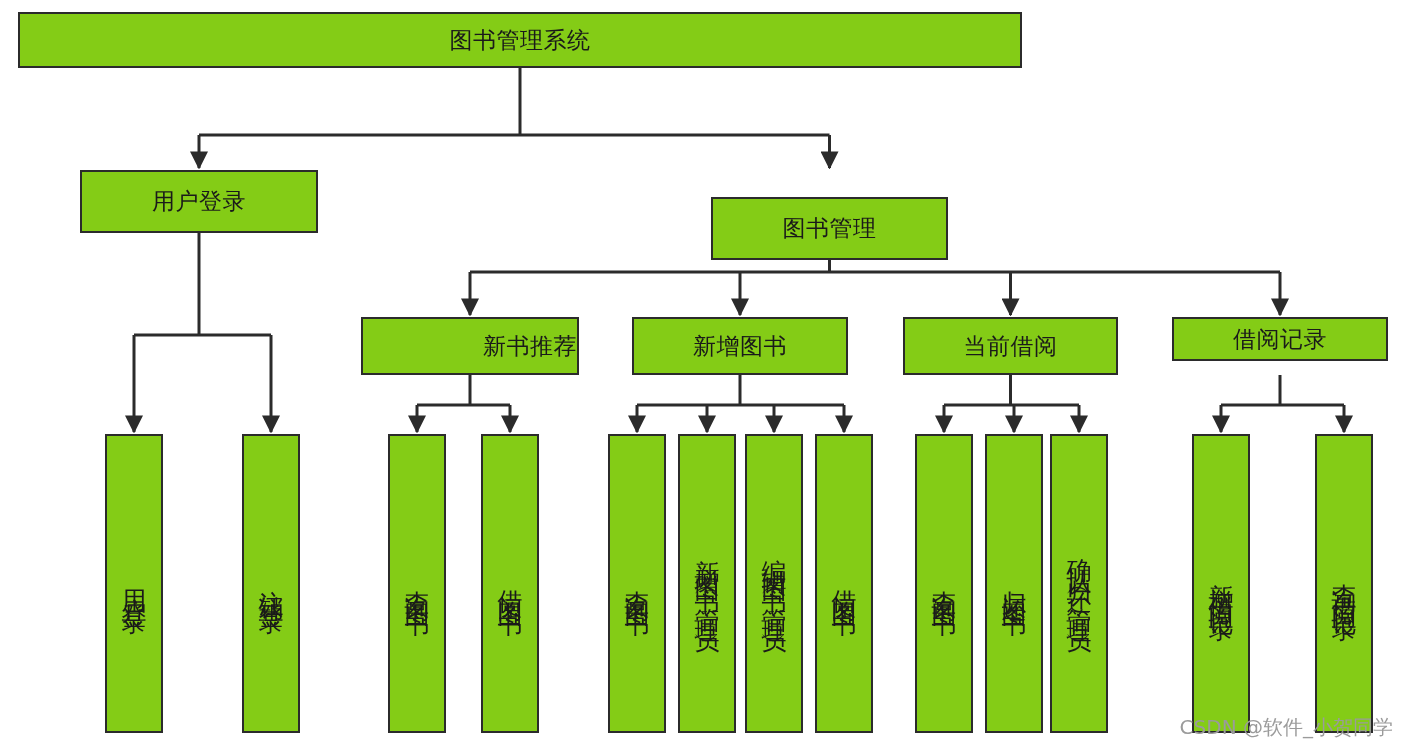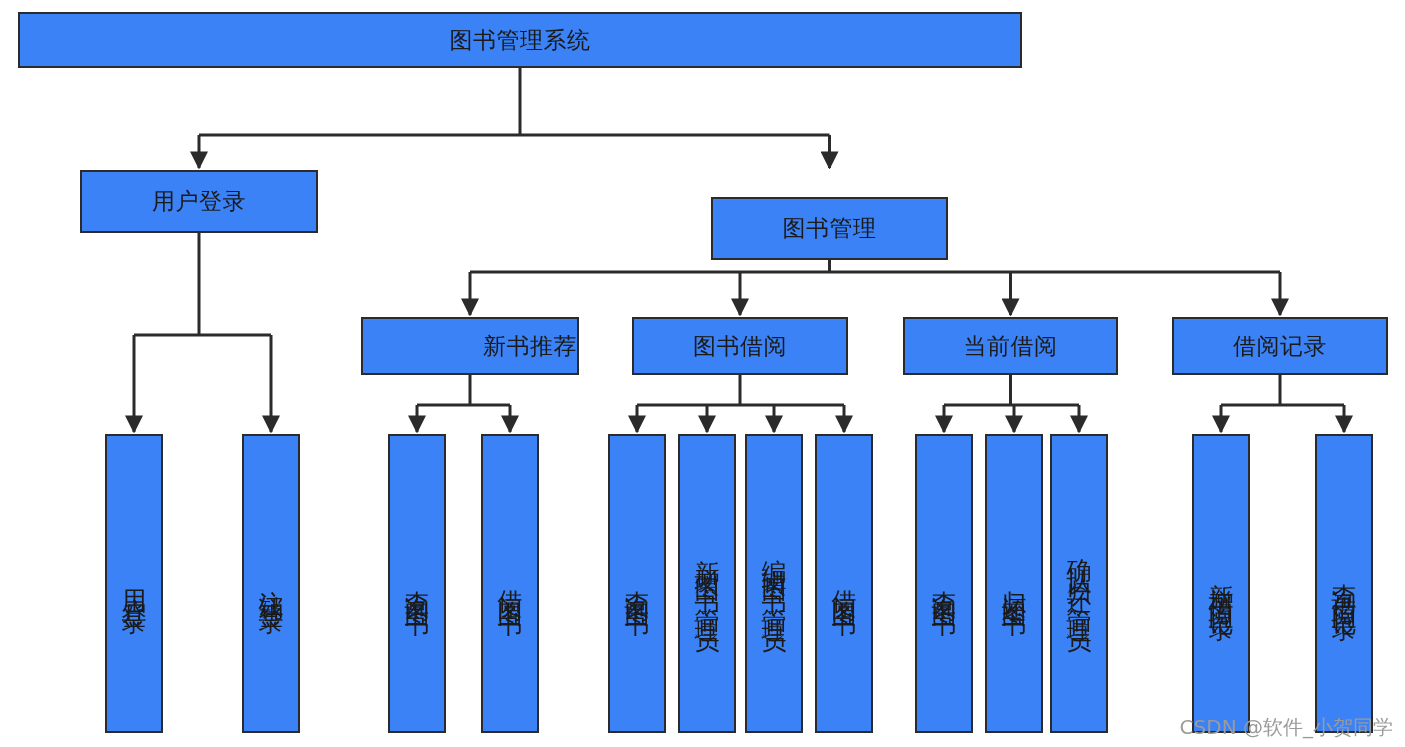--- a/index.html
+++ b/index.html
@@ -23,21 +23,21 @@
     position: absolute;
     left: 0;
     top: 0;
     width: 1405px;
     height: 747px;
   }
   .node {
     position: absolute;
     box-sizing: border-box;
     border: 2.5px solid #2b2b2b;
-    background: #3b82f6;
+    background: #84cc16;
     display: flex;
     align-items: center;
     justify-content: center;
     color: #1a1a1a;
     z-index: 2;
   }
   .node .label {
     display: block;
     text-align: center;
     line-height: 1.0;
@@ -125,26 +125,26 @@
       <div class="node horiz" style="left: 80px; top: 170px; width: 238px; height: 63px;">
         <span class="label">用户登录</span>
       </div>
       <div class="node horiz" style="left: 711px; top: 170px; width: 237px; height: 63px; margin-top: 27px;">
         <span class="label">图书管理</span>
       </div>
       <div class="node horiz" style="left: 361px; top: 317px; width: 218px; height: 58px; justify-content: flex-end;">
         <span class="label">新书推荐</span>
       </div>
       <div class="node horiz" style="left: 632px; top: 317px; width: 216px; height: 58px;">
-        <span class="label">图书借阅</span>
+        <span class="label">新增图书</span>
       </div>
       <div class="node horiz" style="left: 903px; top: 317px; width: 215px; height: 58px;">
         <span class="label">当前借阅</span>
       </div>
-      <div class="node horiz" style="left: 1172px; top: 317px; width: 216px; height: 58px;">
+      <div class="node horiz" style="left: 1172px; top: 317px; width: 216px; height: 44px;">
         <span class="label">借阅记录</span>
       </div>
       <div class="node vert" style="left: 105px; top: 434px; width: 58px; height: 299px;">
         <span class="label">用户登录</span>
       </div>
       <div class="node vert" style="left: 242px; top: 434px; width: 58px; height: 299px;">
         <span class="label">注销登录</span>
       </div>
       <div class="node vert" style="left: 388px; top: 434px; width: 58px; height: 299px;">
         <span class="label">查询图书</span>

